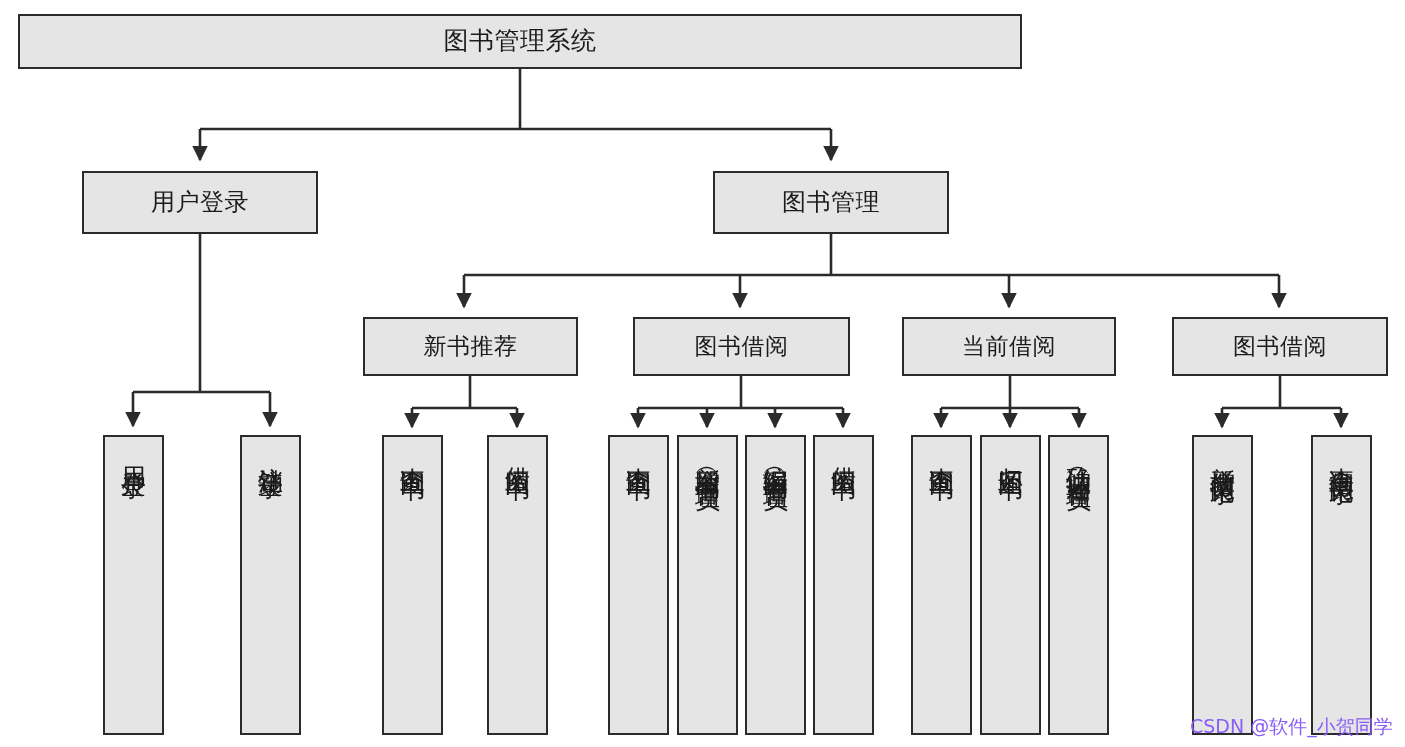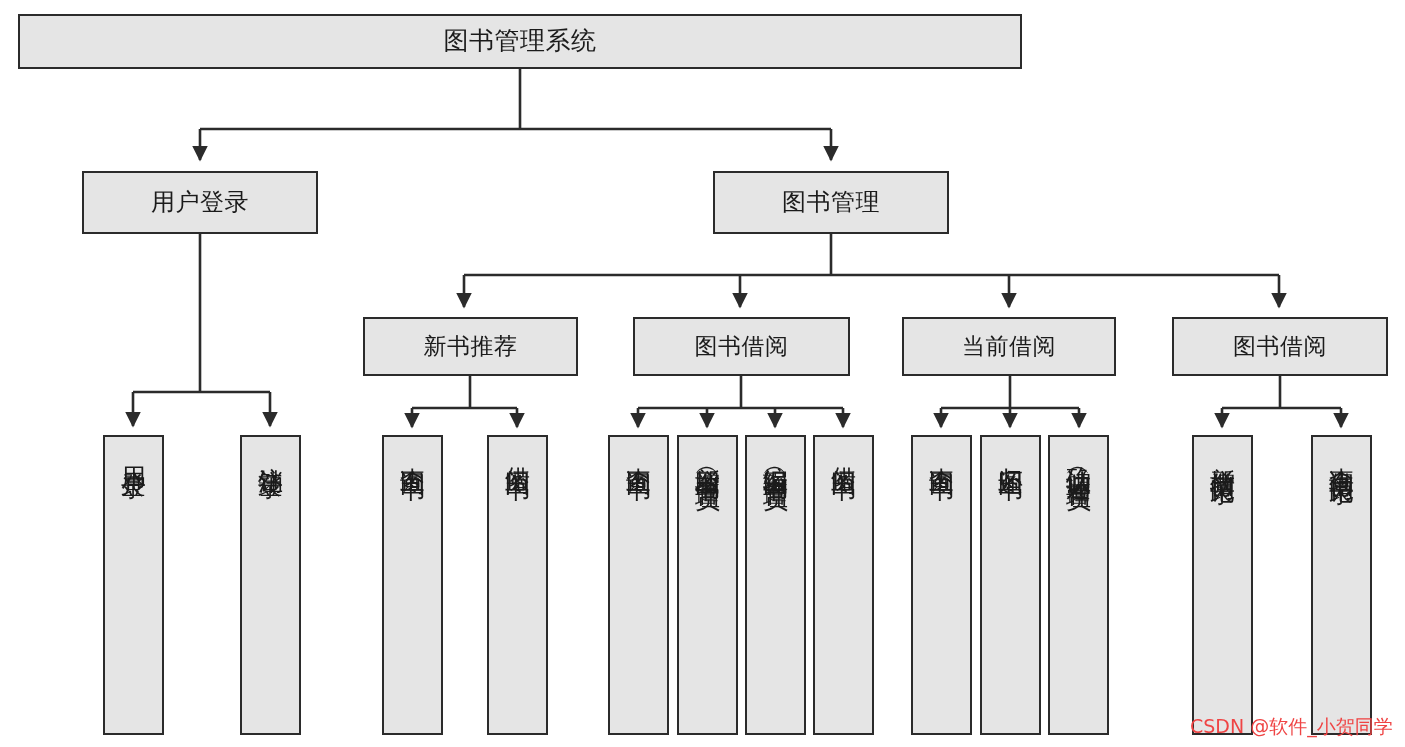--- a/index.html
+++ b/index.html
@@ -62,21 +62,21 @@
     text-orientation: upright;
     font-size: 25px;
     letter-spacing: 3px;
     line-height: 1;
   }
   .watermark {
     position: absolute;
     left: 1190px;
     top: 714px;
     font-size: 19px;
-    color: #ef4444;
+    color: #8b5cf6;
     white-space: nowrap;
     font-family: "DejaVu Sans", "Liberation Sans", sans-serif;
   }
 </style>
 </head>
 <body>
 
 <div id="diagram-root">
 
   <svg class="connectors" viewBox="0 0 1405 747" xmlns="http://www.w3.org/2000/svg">

